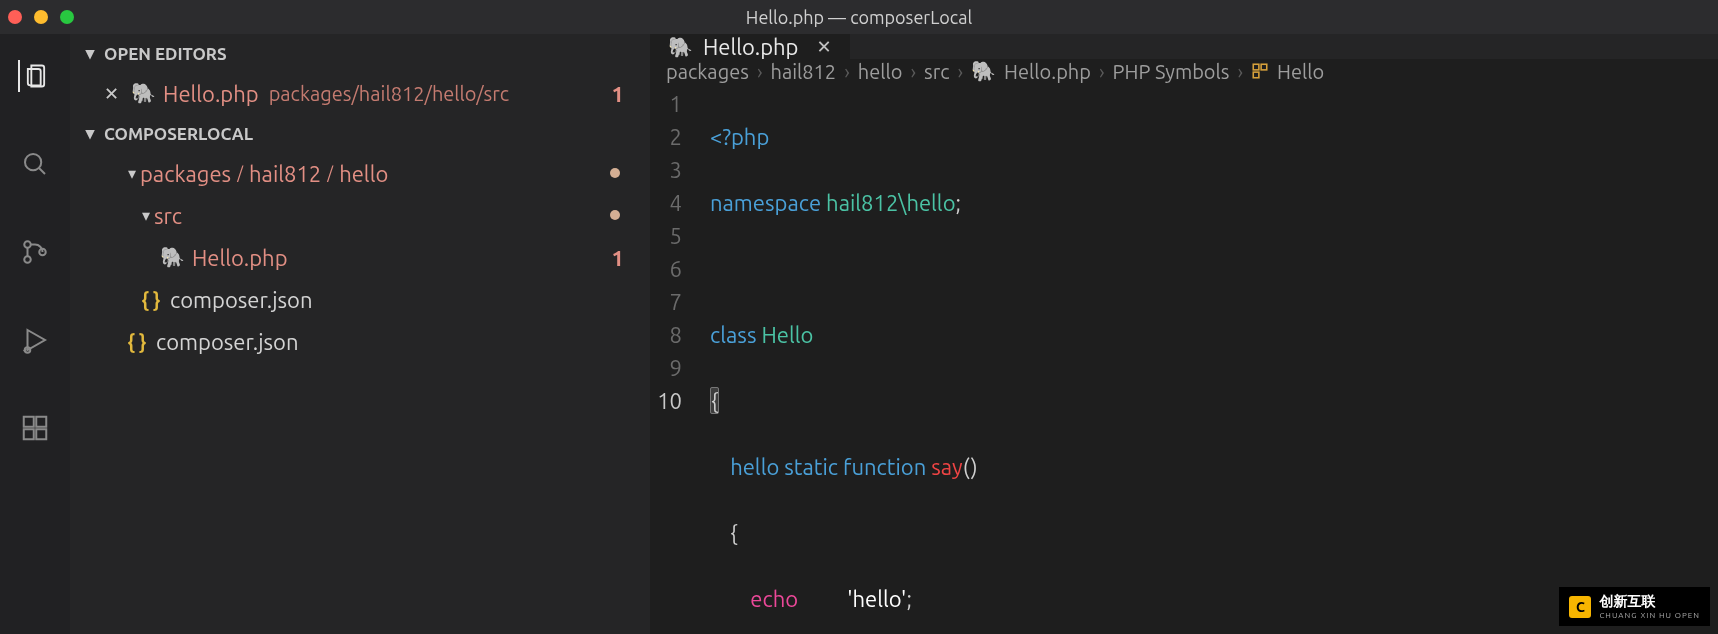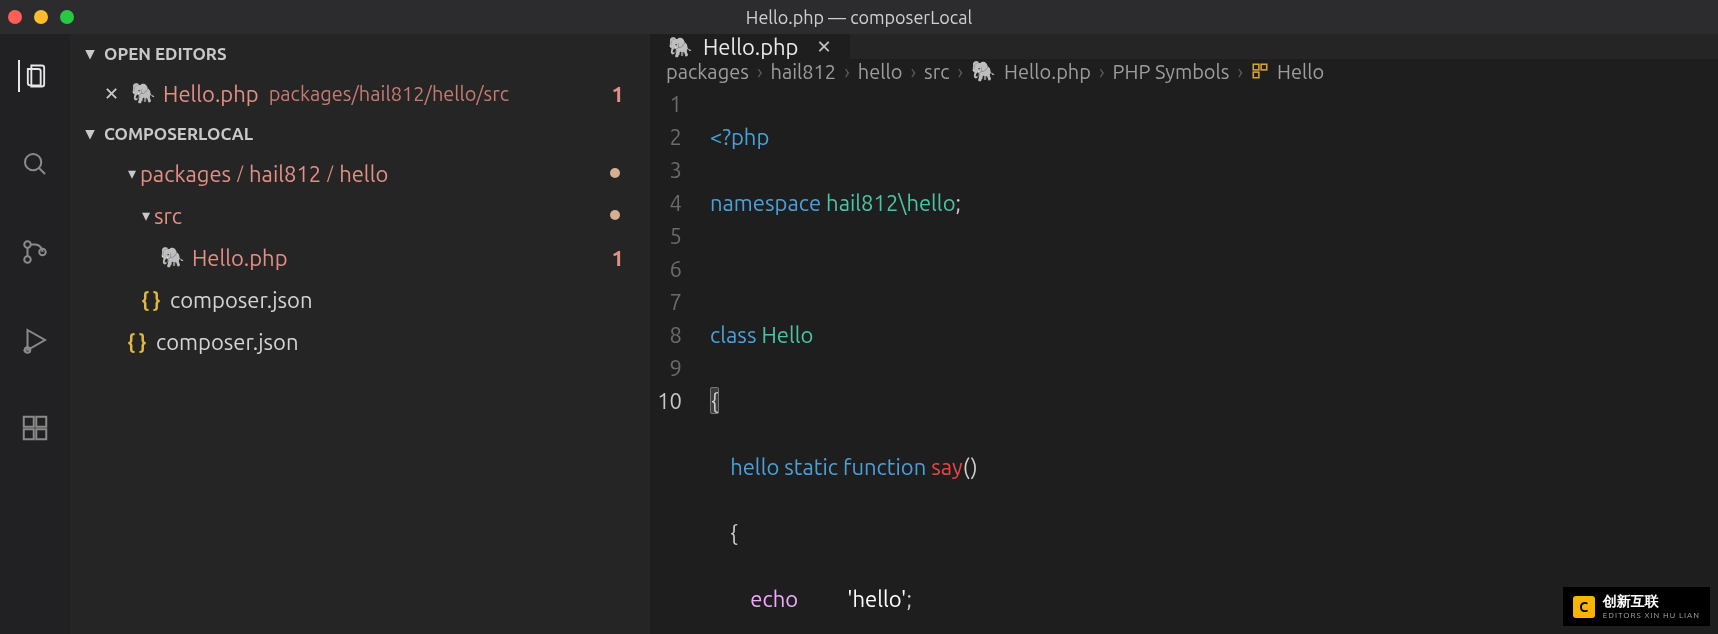--- a/index.html
+++ b/index.html
@@ -59,21 +59,21 @@
 
   .editor { flex:1; display:flex; padding-top:4px; font-family: ui-monospace, Menlo, Monaco, Consolas, monospace; font-size:22px; line-height:33px; }
   .gutter { width:60px; text-align:right; color:#6b6b6b; padding-right: 28px; user-select:none; }
   .code { white-space: pre; color:#d4d4d4; }
   .tok-keyword   { color:#4aa0d8; }
   .tok-namespace { color:#4bc3a5; }
   .tok-class     { color:#4bc3a5; }
   .tok-func      { color:#ef4444; }
   .tok-string    { color:#ffffff;margin-left:44px; }
   .tok-punc      { color:#d0d0d0; }
-  .tok-builtin   { color:#f0abfc; }
+  .tok-builtin   { color:#ec4899; }
   .brace-hl      { background: rgba(120,120,120,0.35); border:1px solid #777; border-radius:2px; }
 
   
   .logo { position:absolute; right:8px; bottom:8px; background:#000; color:#fff; font-size:14px; padding:6px 10px; display:flex; align-items:center; gap:8px; }
   .logo .mark { background:#f7b500; color:#000; font-weight:700; width:22px; height:22px; display:flex; align-items:center; justify-content:center; border-radius:3px; }
   .logo .cn { font-weight:700; }
   .logo .sub { font-size:8px; letter-spacing:1px; color:#aaa; }
 </style>
 </head>
 <body>
@@ -252,17 +252,17 @@
 <div>        <span class="tok-builtin">echo</span> <span class="tok-string">'hello'</span><span class="tok-punc">;</span></div>
 
 
       </div>
     </div>
 
     <div class="logo">
       <div class="mark">C</div>
       <div>
         <div class="cn">创新互联</div>
-        <div class="sub">EDITORS XIN HU LIAN</div>
+        <div class="sub">CHUANG XIN HU OPEN</div>
       </div>
     </div>
   </div>
 </div>
 
 </body></html>

